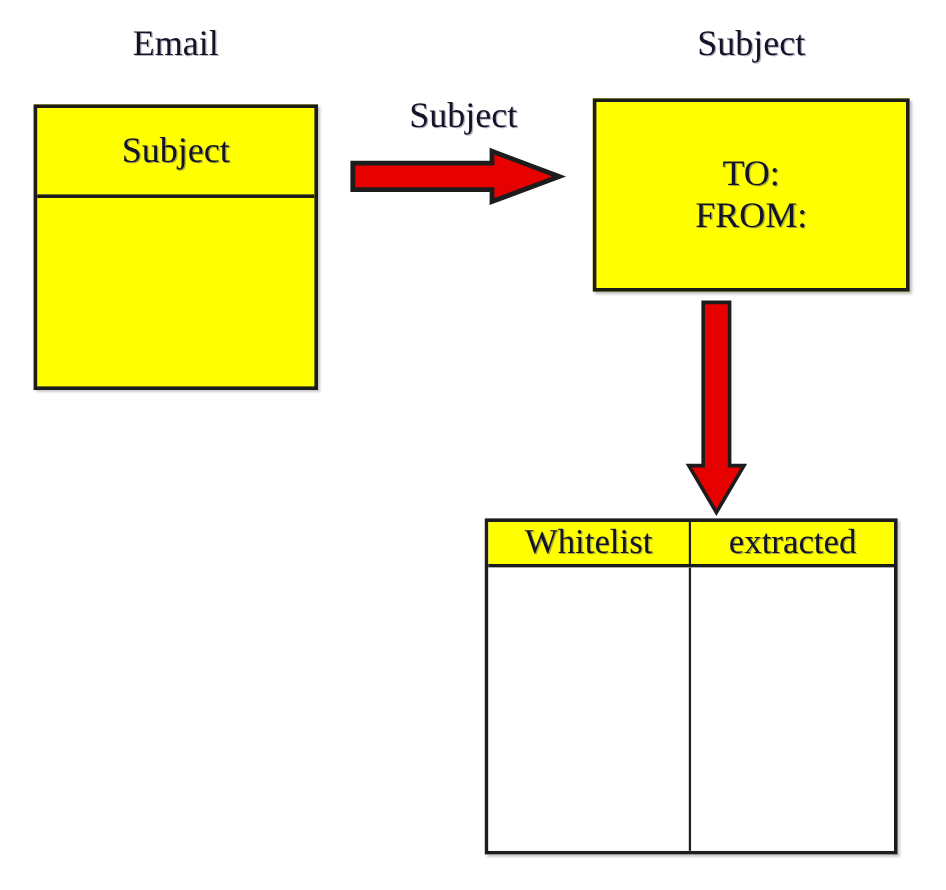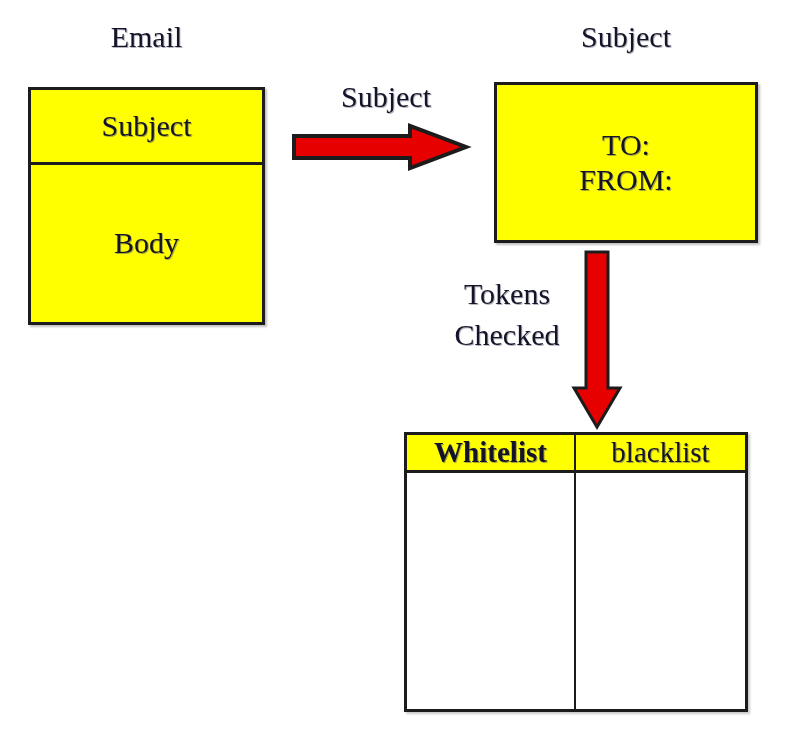--- a/index.html
+++ b/index.html
@@ -98,21 +98,21 @@
     background: #ffff00;
     display: flex;
     align-items: center;
     justify-content: center;
     box-sizing: border-box;
     font-size: 29px;
     color: #141428;
     text-shadow: 1px 1px 0 rgba(110,110,90,0.6);
     white-space: nowrap;
   }
-  .th.first { border-right: 2px solid #1c1c1c; font-weight: bold; }
+  .th.first { border-right: 2px solid #1c1c1c; }
   .td {
     flex: 0 0 169px;
     background: #ffffff;
     box-sizing: border-box;
   }
   .td.first { border-right: 2px solid #1c1c1c; }
 
   
   #caption-email   { left: 28px;  top: 22px; width: 237px; }
   #caption-subject { left: 494px; top: 22px; width: 264px; }
@@ -128,57 +128,52 @@
 <body>
 
 <div id="canvas">
 
   <div class="abs label center" id="caption-email">Email</div>
 
   <div class="abs ybox" id="email-box">
     <div class="abs ybox-cell" id="email-subject-cell">
       <span class="celltext">Subject</span>
     </div>
-    <div class="abs ybox-cell" id="email-body-cell">
-      <span class="celltext">Body</span>
-    </div>
   </div>
 
   <div class="abs label" id="edge-consider">Subject</div>
 
   <div class="abs" style="left:292px; top:124px; width:176px; height:46px;">
     <svg class="arrow-svg" width="176" height="46" viewBox="0 0 176 46" xmlns="http://www.w3.org/2000/svg">
       <polygon points="2,12 118,12 118,2 174,23 118,44 118,34 2,34" fill="#e60000" stroke="#1c1c1c" stroke-width="4" stroke-linejoin="miter"></polygon>
     </svg>
   </div>
 
 
   <div class="abs label center" id="caption-subject">Subject</div>
 
   <div class="abs ybox" id="subject-box">
     <div class="abs ybox-cell" id="subject-box-cell">
       <span class="celltext">TO:
 FROM:</span>
     </div>
   </div>
 
-  <div class="abs label multiline" id="edge-tokens">Tokens
-Checked</div>
 
   <div class="abs" style="left:570px; top:250px; width:54px; height:180px;">
     <svg class="arrow-svg" width="54" height="180" viewBox="0 0 54 180" xmlns="http://www.w3.org/2000/svg">
       <polygon points="16,2 38,2 38,138 50,138 27,177 4,138 16,138" fill="#e60000" stroke="#1c1c1c" stroke-width="3" stroke-linejoin="miter"></polygon>
     </svg>
   </div>
 
 
   <div class="abs" id="list-table">
     <div id="list-table-head">
       <div class="th first">Whitelist</div>
-      <div class="th">blacklist</div>
+      <div class="th">extracted</div>
     </div>
     <div id="list-table-body">
       <div class="td first"></div>
       <div class="td"></div>
     </div>
   </div>
 
 </div>
 
 </body></html>

